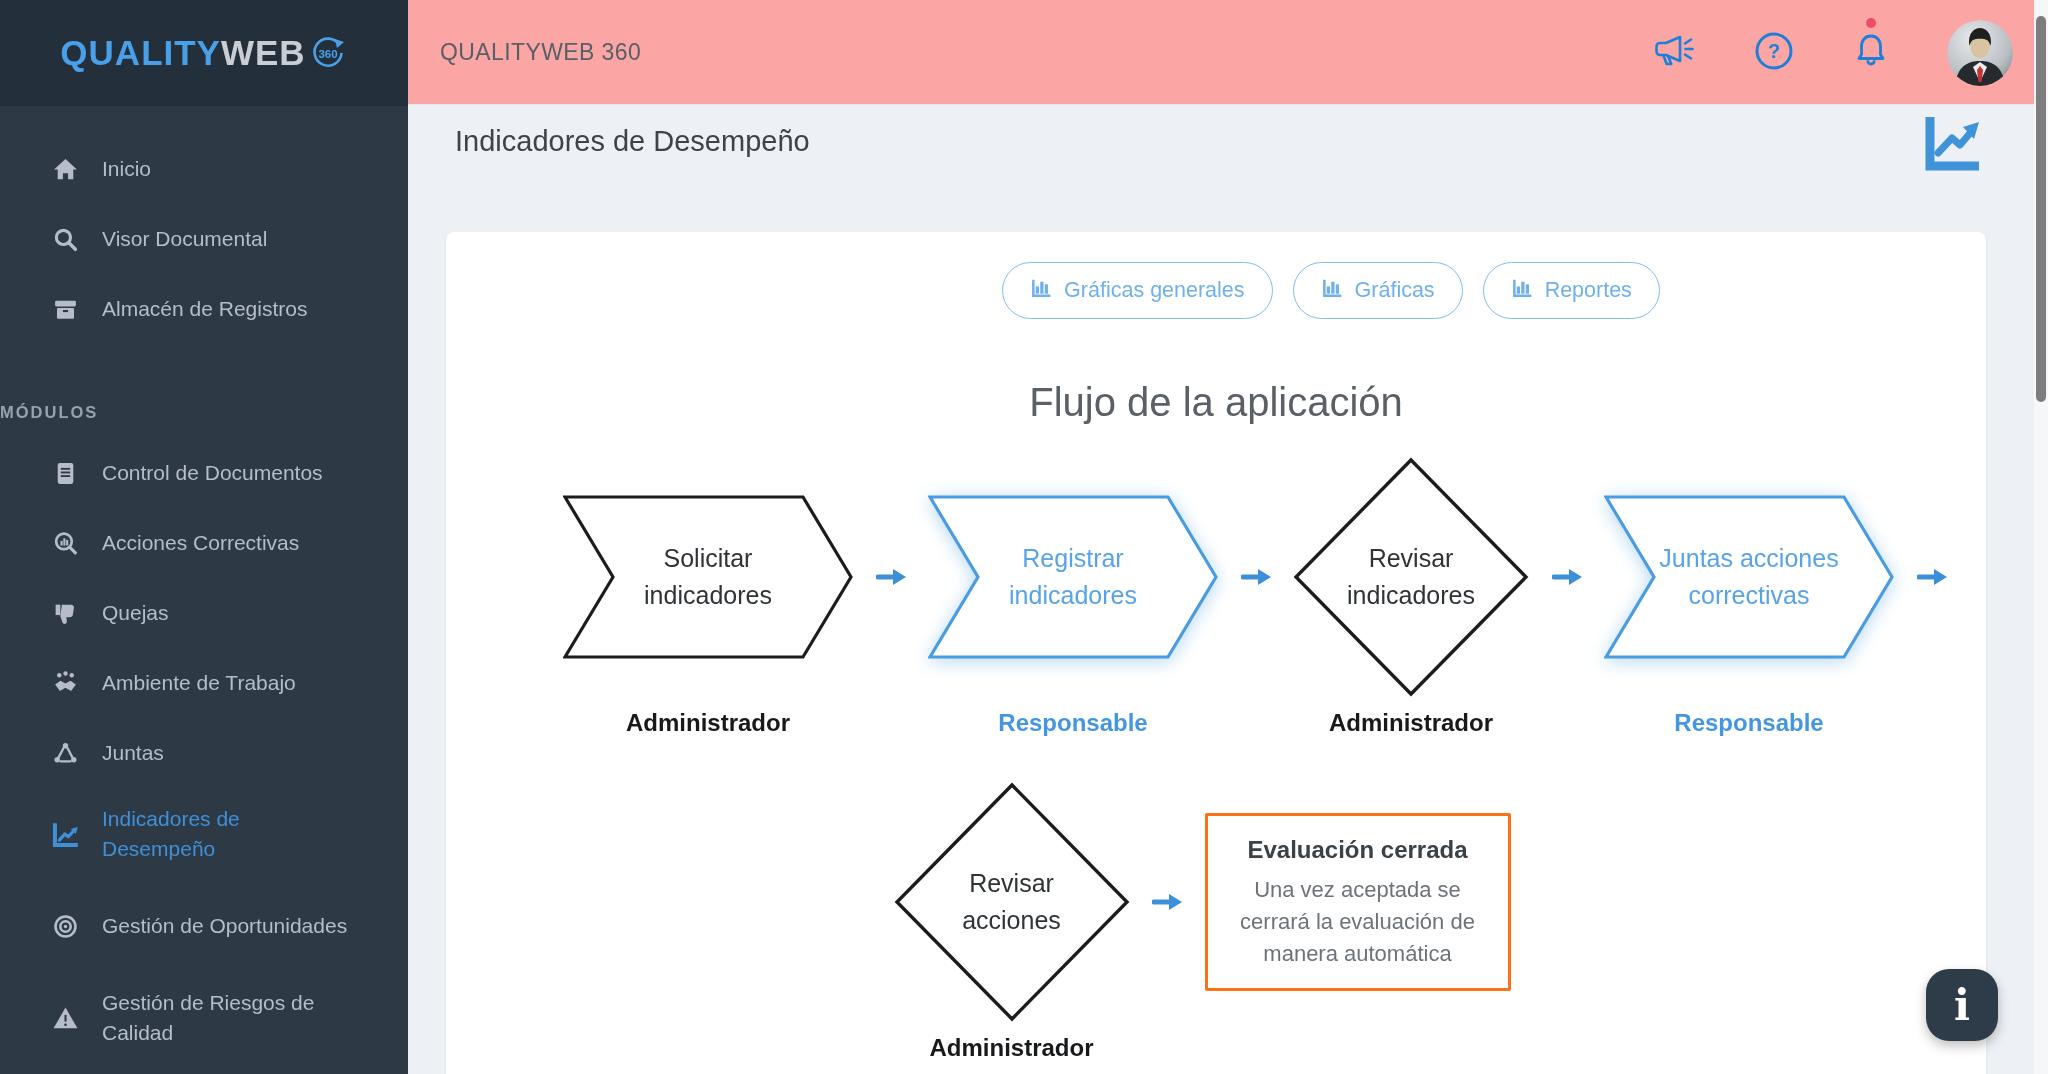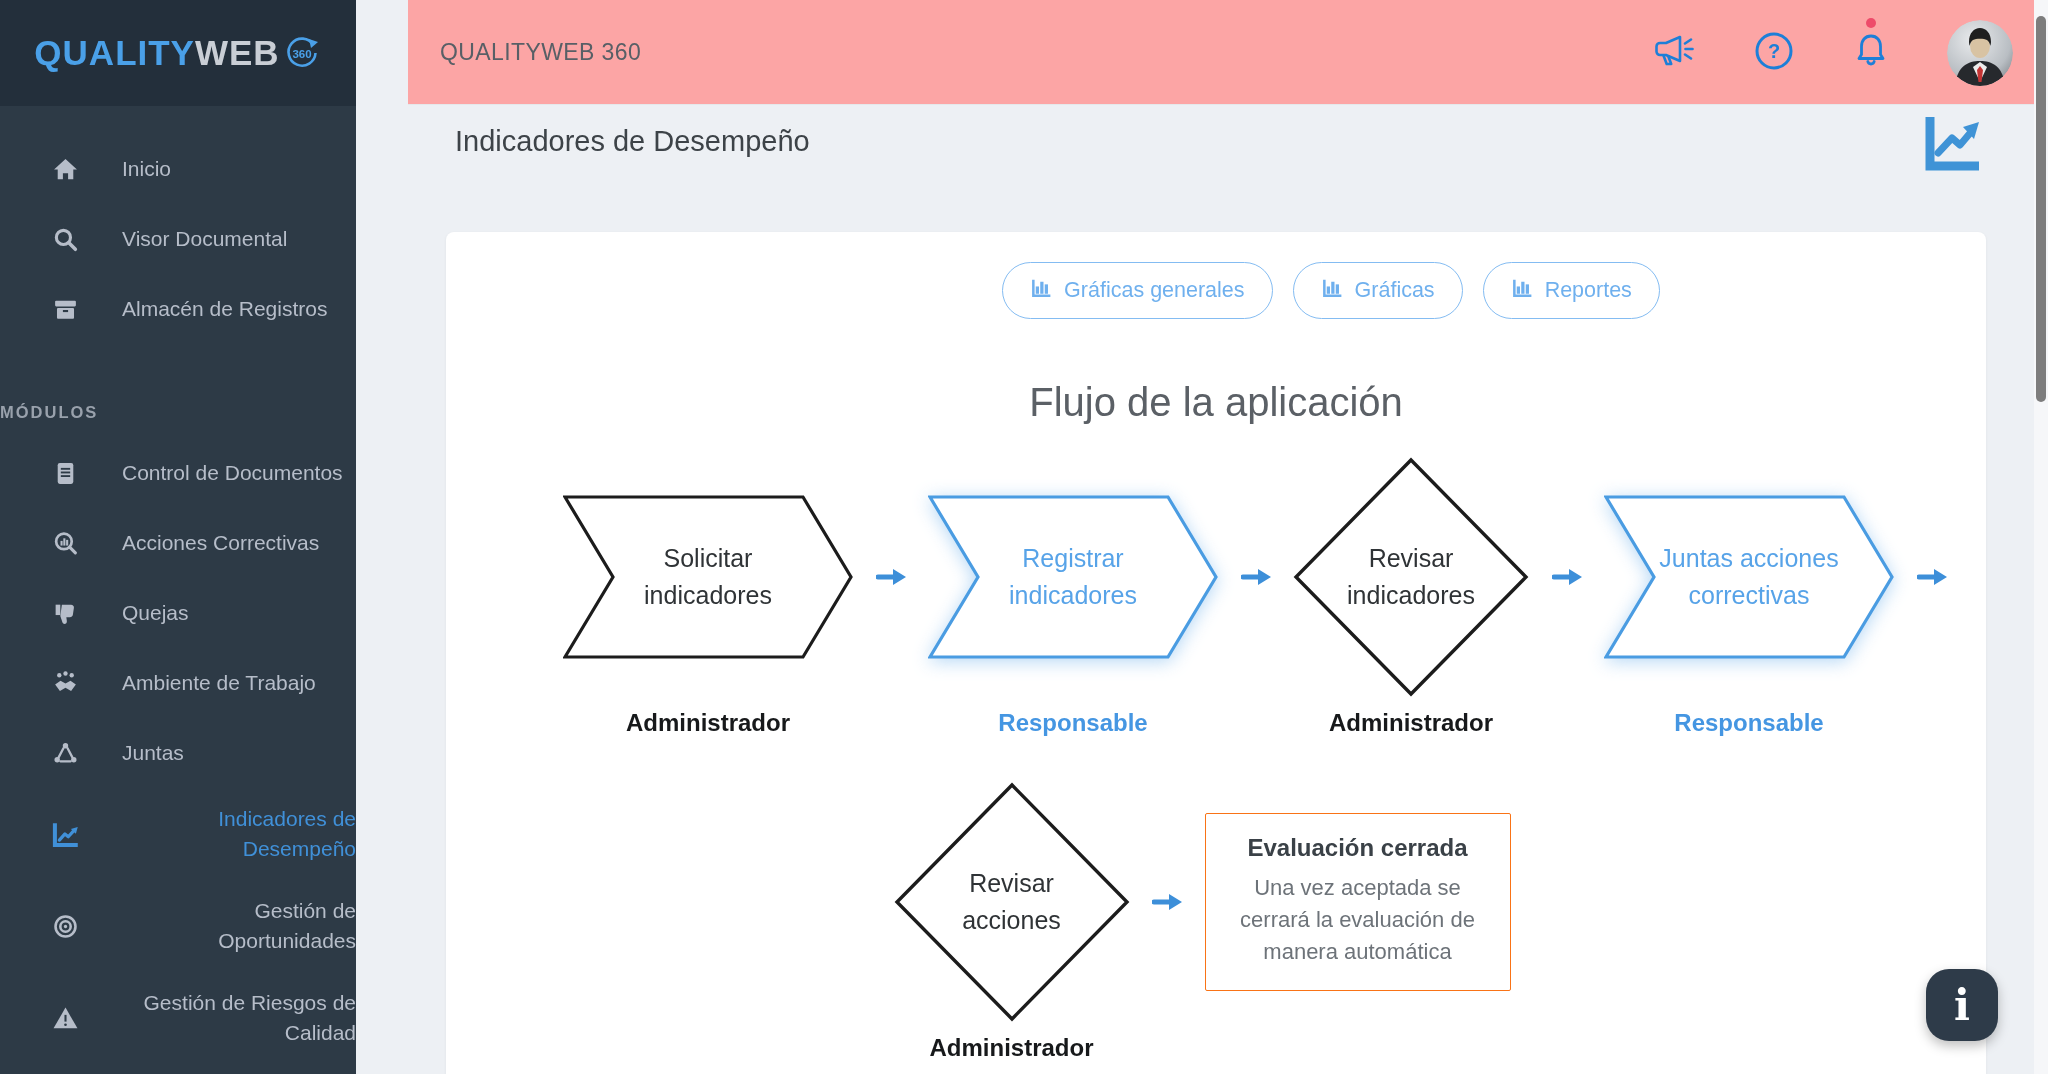--- a/index.html
+++ b/index.html
@@ -1,26 +1,26 @@
 <!DOCTYPE html>
 <html><head>
 <meta charset="utf-8">
 <style>
   * { margin:0; padding:0; box-sizing:border-box; }
   html,body { width:2048px; height:1074px; overflow:hidden; }
   body { font-family:"Liberation Sans", sans-serif; background:#edf0f4; position:relative; }
 
   
-  .sidebar { position:absolute; left:0; top:0; width:356px; height:1074px; background:#2d3a46; z-index:5;text-align:right; }
+  .sidebar { position:absolute; left:0; top:0; width:408px; height:1074px; background:#2d3a46; z-index:5; }
   .logo-header { height:106px; background:#232f3b; display:flex; align-items:center; justify-content:center; gap:2px; }
   .logo-text { font-size:35px; font-weight:600; letter-spacing:1px; }
   .logo-q { color:#4aa0e8; }
   .logo-w { color:#c9ced5; }
   .nav { padding-top:28px; }
-  .nav-item { height:70px; display:flex; align-items:center; padding-left:50px; gap:42px; color:#b6bdc9; font-size:21px; cursor:pointer; }
+  .nav-item { height:70px; display:flex; align-items:center; padding-left:50px; gap:22px; color:#b6bdc9; font-size:21px; cursor:pointer; }
   .nav-item .ico { width:30px; height:30px; flex:0 0 30px; display:flex; align-items:center; justify-content:center; }
   .section-label { margin-top:42px; height:52px; display:flex; align-items:center; font-size:16.5px; letter-spacing:2px; color:#99a1ac; font-weight:600; }
   .nav-item.two-line { height:92px; }
   .nav-item .lbl { line-height:1.45; max-width:252px; }
   .nav-item.active { color:#4090d8; }
 
   
   .topbar { position:absolute; left:408px; top:0; right:0; height:105px; background:#fca5a5; border-bottom:1px solid #e5e8eb; z-index:6; }
   .topbar-title { position:absolute; left:32px; top:0; height:105px; display:flex; align-items:center; font-size:23px; color:#585f66; letter-spacing:.4px; }
   .topbar-icons { position:absolute; right:35px; top:0; height:105px; display:flex; align-items:center; gap:56px; }
@@ -45,21 +45,21 @@
   .row2 { top:550px; transform:translateX(-14px); }
   .unit { display:flex; flex-direction:column; align-items:center; }
   .shape-area { height:240px; display:flex; align-items:center; justify-content:center; position:relative; }
   .shape-text { position:absolute; inset:0; display:flex; align-items:center; justify-content:center; text-align:center; font-size:25px; line-height:1.5; color:#2f3336; padding:0 46px; pointer-events:none; }
   .shape-text.blue { color:#57a3e8; }
   .role-label { margin-top:12px; font-size:24px; font-weight:700; color:#17191b; text-align:center; }
   .role-label.blue { color:#4596e2; }
   .arrow-cell { width:75px; height:240px; display:flex; align-items:center; justify-content:center; }
   .glow { filter:drop-shadow(0 3px 9px rgba(92,166,232,.45)); }
 
-  .note-box { width:306px; height:178px; margin-top:31px; border:1px solid #f97316; border-radius:2px; background:#fff; padding:20px 14px; text-align:center; }
+  .note-box { width:306px; height:178px; margin-top:31px; border:3px solid #f97316; border-radius:2px; background:#fff; padding:20px 14px; text-align:center; }
   .note-title { font-size:24px; font-weight:700; color:#3a4147; margin-bottom:10px; }
   .note-body { font-size:22px; color:#6d7379; line-height:1.45; }
 
   
   .info-fab { position:absolute; left:1926px; top:969px; width:72px; height:72px; border-radius:23px; background:#2e3b49; color:#fff; display:flex; align-items:center; justify-content:center; font-family:"DejaVu Serif", serif; font-weight:700; font-size:42px; z-index:15; cursor:pointer; box-shadow:0 5px 12px rgba(0,0,0,.25); }
   .scrollbar { position:absolute; right:0; top:0; bottom:0; width:14px; background:#f6f7f9; z-index:20; }
   .scroll-thumb { position:absolute; left:2px; top:16px; width:10px; height:386px; border-radius:5px; background:#7d7d7d; cursor:pointer; }
 </style>
 </head>
 <body>

